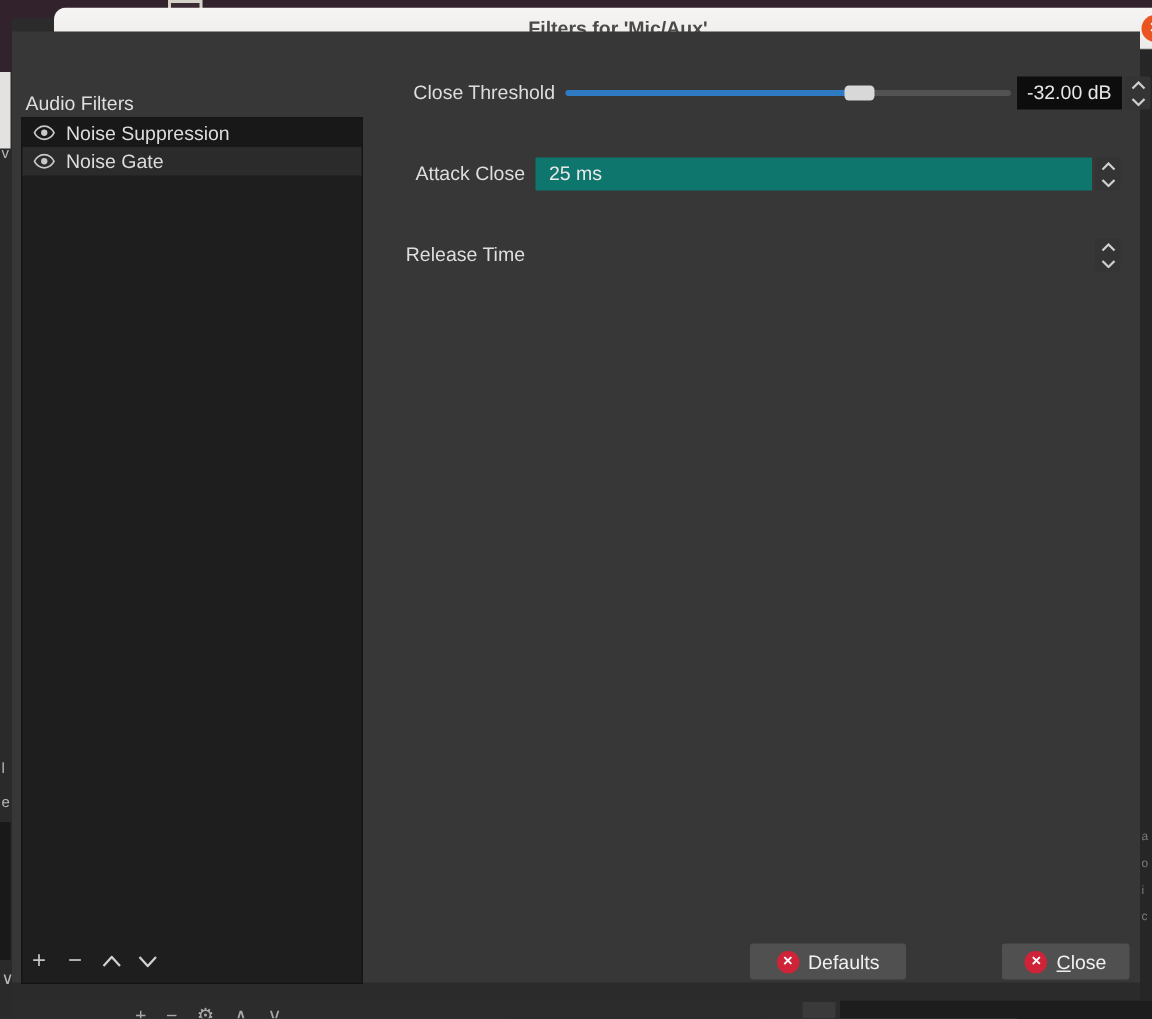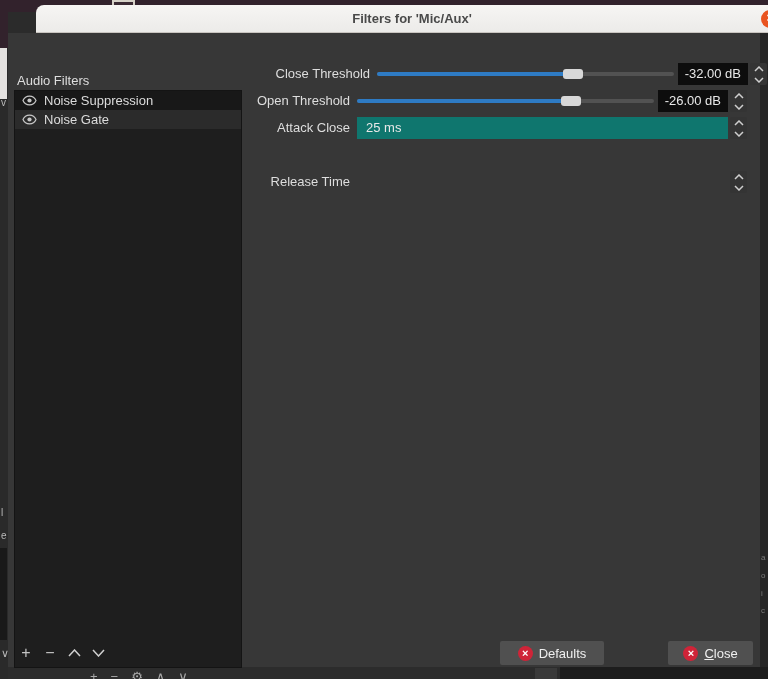--- a/index.html
+++ b/index.html
@@ -29,21 +29,21 @@
   .bs-icons span{display:inline-block;}
 
   
   .dialog{left:8px;top:5px;width:752px;height:662px;z-index:2;}
   .titlebar{left:0;top:0;width:752px;height:28px;background:linear-gradient(#f6f5f3,#ecebe9);
     border-radius:8px 8px 0 0;border-bottom:1px solid #c9c5c0;box-sizing:border-box;margin-left:28px;}
   .title{left:0;right:0;top:0;height:28px;line-height:28px;text-align:center;
     color:#4a4a4a;font-size:13px;font-weight:bold;}
   .tb-close{right:9px;top:5px;width:18px;height:18px;border-radius:50%;background:#e95420;
     color:#ffffff;font-size:12px;font-weight:bold;line-height:17px;text-align:center;cursor:pointer;}
-  .dialog-body{left:0;top:28px;width:752px;height:634px;background:#373737;}
+  .dialog-body{left:0;top:16px;width:752px;height:634px;background:#373737;}
 
   .panel-header{left:9px;top:40px;color:#dedede;font-size:13px;}
   .filters-list{left:6px;top:57px;width:228px;height:578px;background:#1e1e1e;border:1px solid #141414;box-sizing:border-box;}
   .filter-row{left:0;right:0;height:19px;display:flex;align-items:center;gap:7px;padding-left:7px;box-sizing:border-box;}
   .filter-row.r0{top:0;background:#181818;}
   .filter-row.r1{top:19px;background:#2b2b2b;}
   .filter-label{color:#dcdcdc;font-size:13px;white-space:nowrap;}
   .eye{display:inline-flex;flex:0 0 auto;}
 
   
@@ -163,41 +163,20 @@
             </svg>
           </div>
         <div class="abs spin-btn dn">
             <svg class="chev" width="10" height="6">
               <polyline points="1,1 5,5 9,1"></polyline>
             </svg>
           </div>
       </div>
     </div>
 
-    <div class="abs prop-row" style="top:57px;">
-      <div class="abs prop-label">Open Threshold</div>
-      <div class="abs slider">
-        <div class="abs track"></div>
-        <div class="abs fill" style="width: 72%;"></div>
-        <div class="abs handle" style="left: calc(72% - 10px);"></div>
-      </div>
-      <div class="abs value-box">-26.00 dB</div>
-      <div class="abs spinner">
-        <div class="abs spin-btn up">
-            <svg class="chev" width="10" height="6">
-              <polyline points="1,5 5,1 9,5"></polyline>
-            </svg>
-          </div>
-        <div class="abs spin-btn dn">
-            <svg class="chev" width="10" height="6">
-              <polyline points="1,1 5,5 9,1"></polyline>
-            </svg>
-          </div>
-      </div>
-    </div>
 
     <div class="abs prop-row" style="top:84px;">
       <div class="abs prop-label">Attack Close</div>
       <div class="abs spin-field">25 ms</div>
       <div class="abs spinner">
         <div class="abs spin-btn up">
             <svg class="chev" width="10" height="6">
               <polyline points="1,5 5,1 9,5"></polyline>
             </svg>
           </div>

